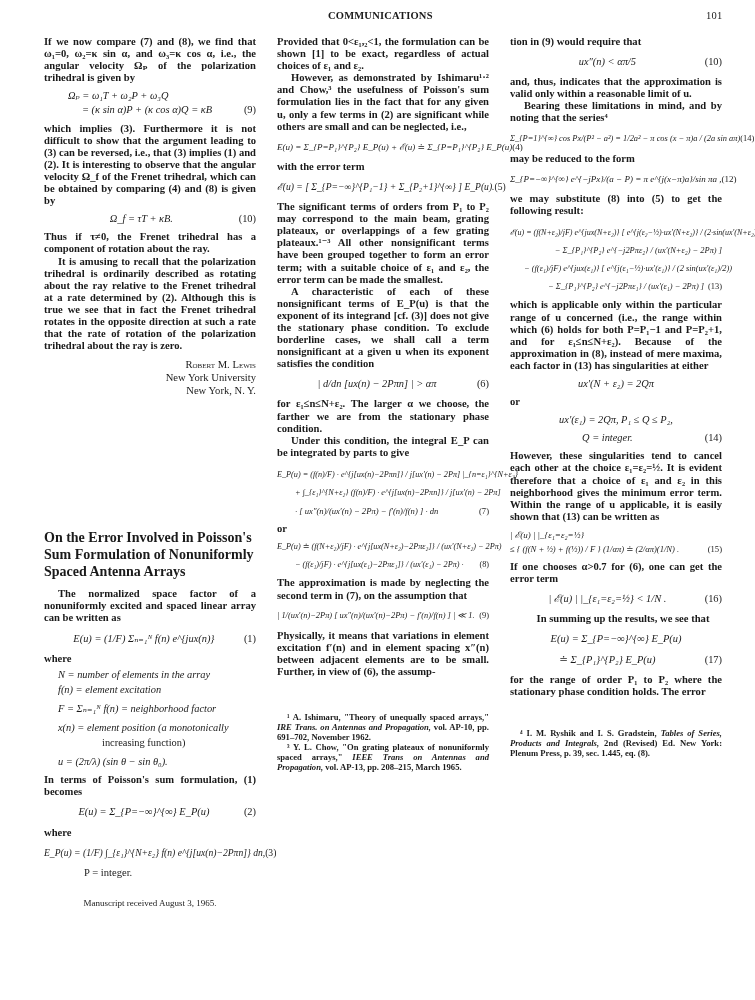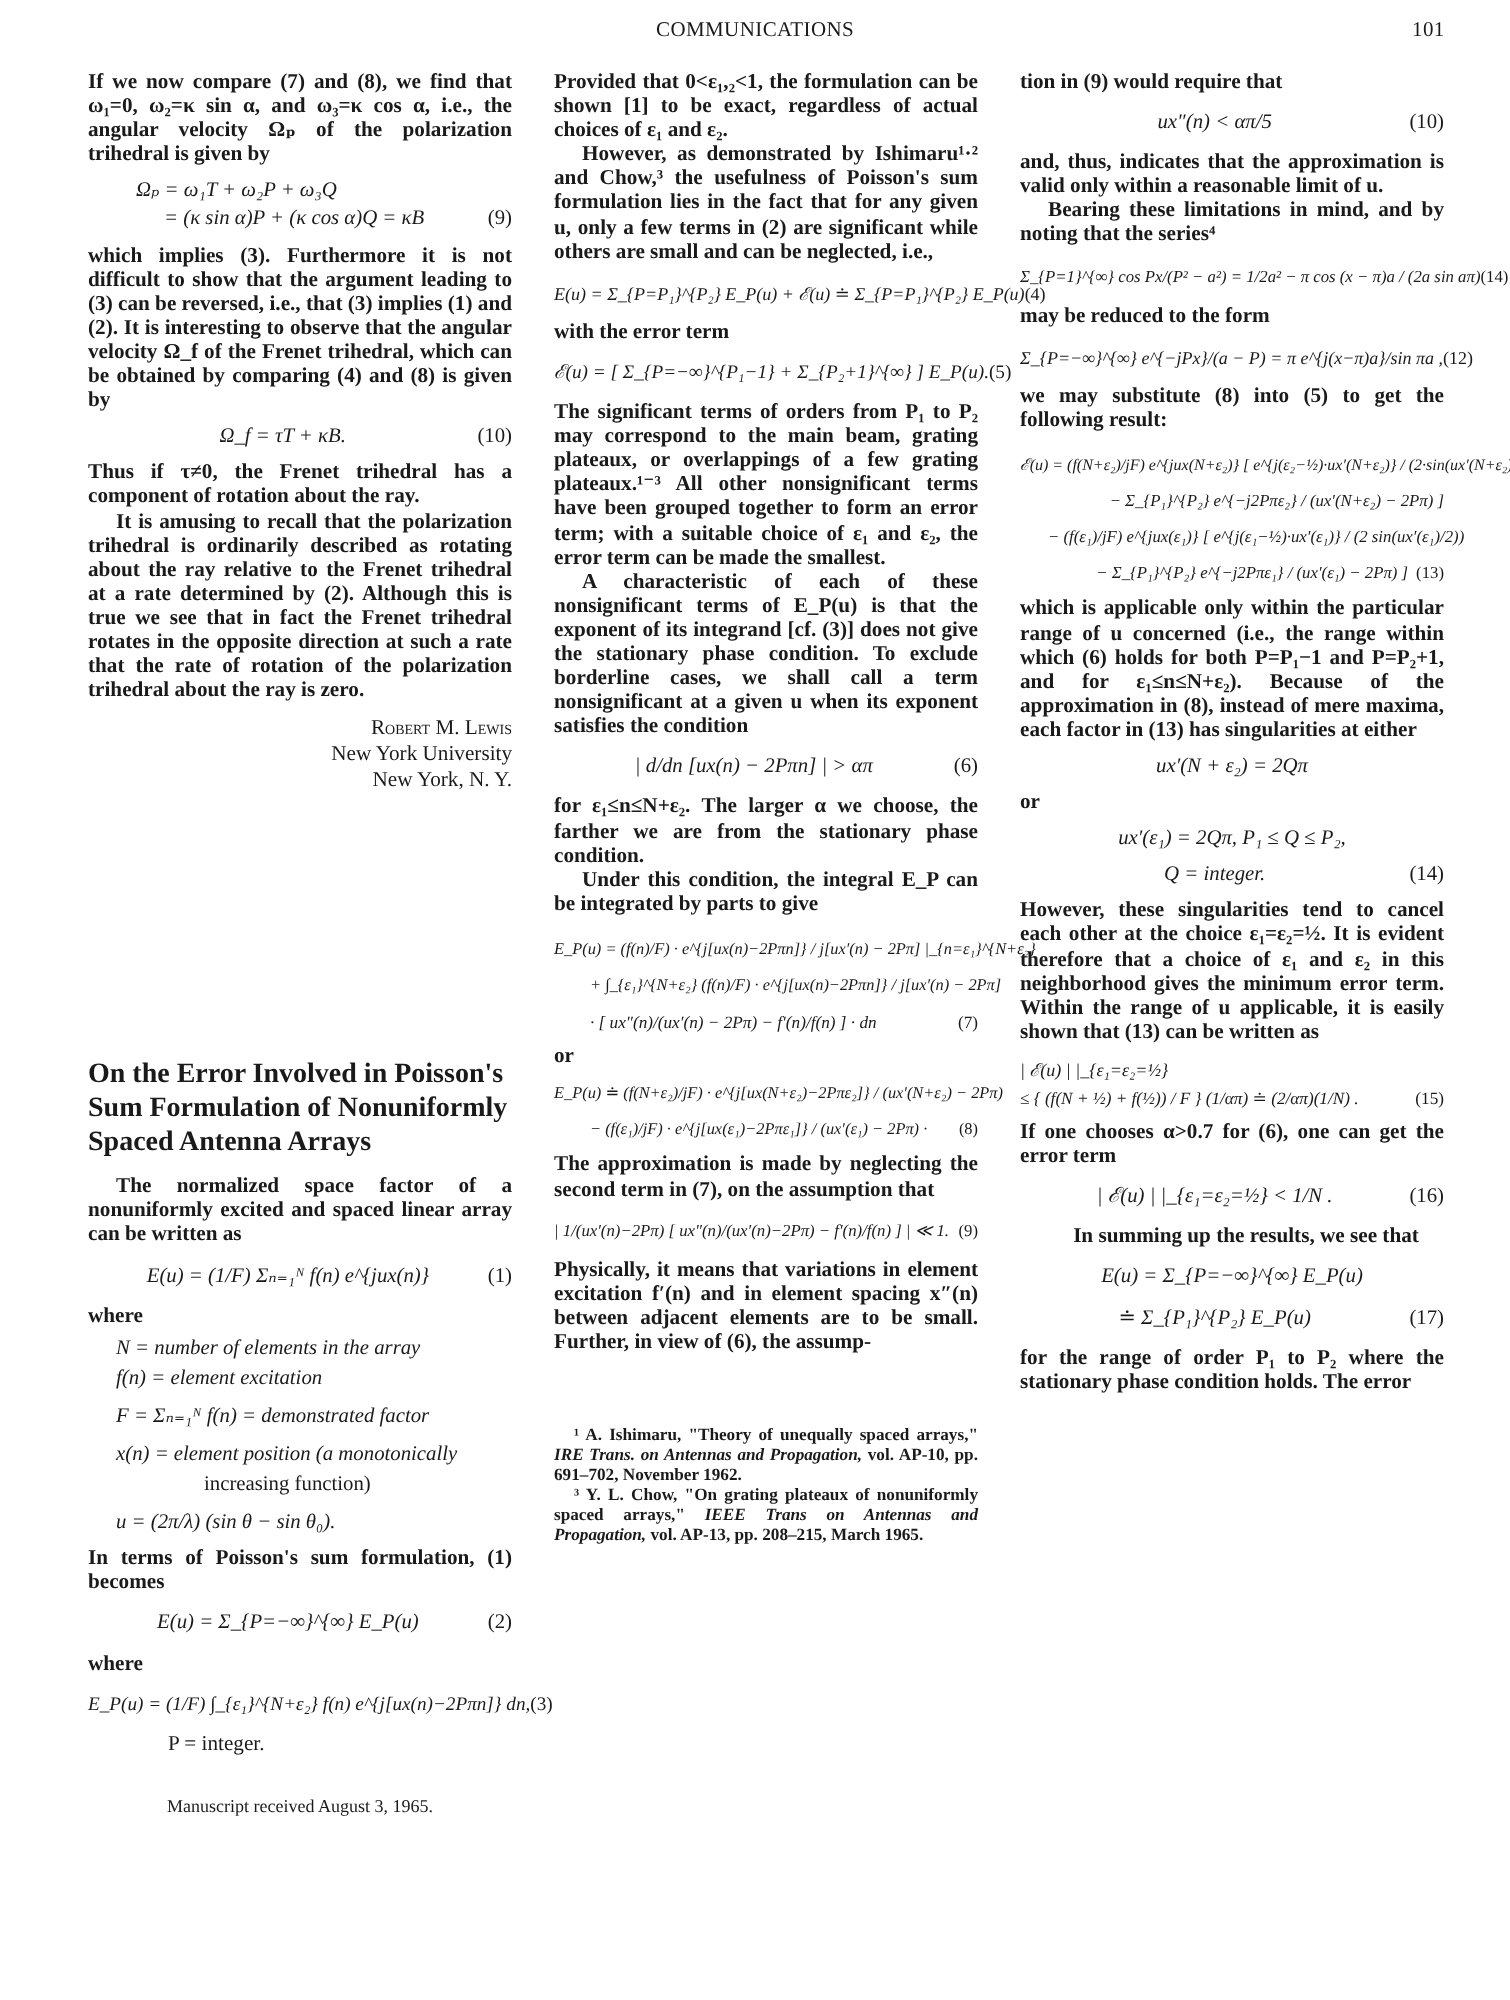--- a/index.html
+++ b/index.html
@@ -1,18 +1,18 @@
 <!DOCTYPE html>
 <html><head>
 <meta charset="utf-8">
 <style>
   html, body { margin:0; padding:0; background:#fff; }
   body { width:755px; height:1000px; position:relative; overflow:hidden;
          font-family:"Liberation Serif","DejaVu Serif",serif; color:#1a1a1a; }
-  .hdr { position:absolute; top:10px; font-size:10.5px; font-weight:normal; letter-spacing:0.2px; }
+  .hdr { position:absolute; top:10px; font-size:10.5px; font-weight:bold; letter-spacing:0.2px; }
   .hdr-title { left:328px; }
   .hdr-page { left:706px; font-weight:normal; }
   .col { position:absolute; top:36px; width:212px; font-size:10.6px; line-height:12.1px; text-align:justify; }
   .c1 { left:44px; } .c2 { left:277px; } .c3 { left:510px; }
   p { margin:0;font-weight:bold; }
   .ind { text-indent:14px; }
   .eq { display:flex; justify-content:space-between; align-items:center; font-style:italic; margin:6px 0; white-space:nowrap; font-size:10.4px; }
   .eq .body { flex:1; text-align:center; }
   .eq .num { font-style:normal; }
   .sig { text-align:right; margin-top:6px; line-height:13px; }
@@ -59,21 +59,21 @@
   <h2 class="title">On the Error Involved in Poisson's Sum Formulation of Nonuniformly Spaced Antenna Arrays</h2>
   <p class="ind">The normalized space factor of a nonuniformly excited and spaced linear array can be written as</p>
   <div class="eq tall">
     <span class="body">E(u) = (1/F) Σₙ₌₁ᴺ f(n) e^{jux(n)}</span>
     <span class="num">(1)</span>
   </div>
   <p>where</p>
   <div class="deflist">
     <div style="font-style:italic">N = number of elements in the array</div>
     <div style="font-style:italic">f(n) = element excitation</div>
-    <div style="font-style:italic;margin:7px 0">F = Σₙ₌₁ᴺ f(n) = demonstrated factor</div>
+    <div style="font-style:italic;margin:7px 0">F = Σₙ₌₁ᴺ f(n) = neighborhood factor</div>
     <div style="font-style:italic">x(n) = element position (a monotonically</div>
     <div class="hang">increasing function)</div>
     <div style="font-style:italic;margin-top:7px">u = (2π/λ) (sin θ − sin θ₀).</div>
   </div>
   <p>In terms of Poisson's sum formulation, (1) becomes</p>
   <div class="eq tall">
     <span class="body">E(u) = Σ_{P=−∞}^{∞} E_P(u)</span>
     <span class="num">(2)</span>
   </div>
   <p>where</p>
@@ -193,13 +193,16 @@
   </div>
   <p class="ind" style="text-align:center">In summing up the results, we see that</p>
   <div class="eq tall">
     <span class="body">E(u) = Σ_{P=−∞}^{∞} E_P(u)</span>
   </div>
   <div class="eq tall">
     <span class="body">≐ Σ_{P₁}^{P₂} E_P(u)</span>
     <span class="num">(17)</span>
   </div>
   <p>for the range of order P₁ to P₂ where the stationary phase condition holds. The error</p>
+  <div class="fn" style="margin-top:30px">
+    <p><span>⁴</span> <span>I. M. Ryshik and I. S. Gradstein, </span><i>Tables of Series, Products and Integrals,</i><span> 2nd (Revised) Ed. New York: Plenum Press, p. 39, sec. 1.445, eq. (8).</span></p>
+  </div>
 </div>
 
 </body></html>

